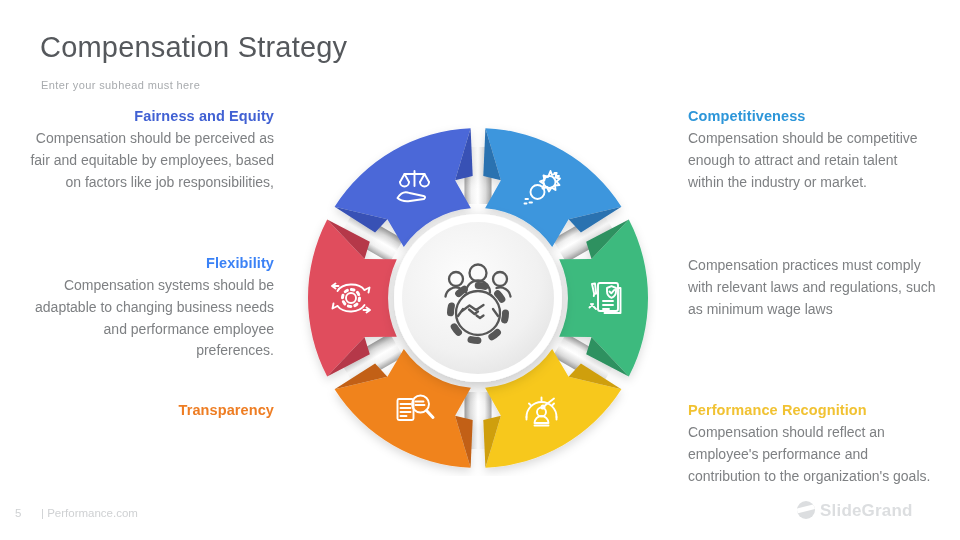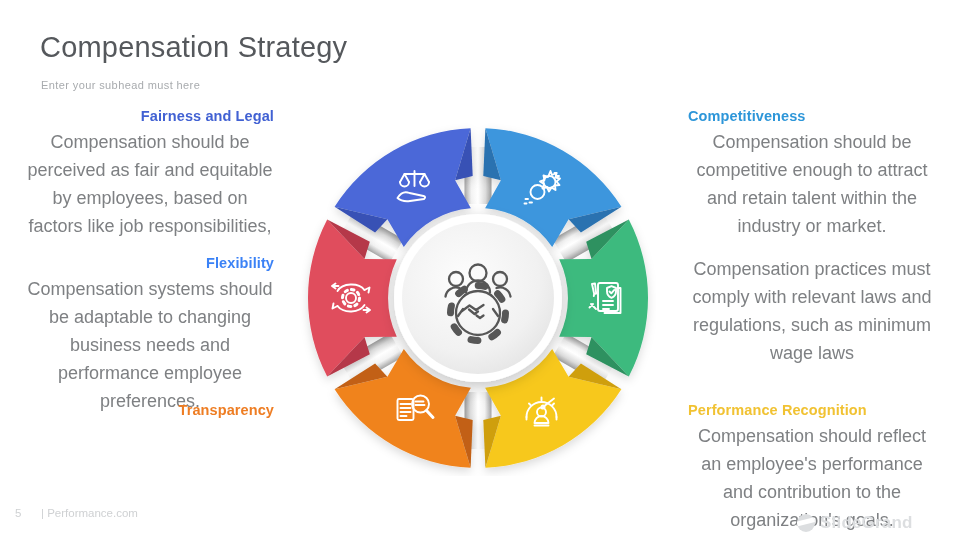--- a/index.html
+++ b/index.html
@@ -3,44 +3,44 @@
 <meta charset="utf-8">
 <style>
   html,body{margin:0;padding:0;background:#fff;}
   .slide{position:relative;width:960px;height:540px;background:#ffffff;overflow:hidden;
          font-family:"Liberation Sans",sans-serif;}
   .slide-title{position:absolute;left:40px;top:31px;font-size:29px;font-weight:400;
                color:#55585c;letter-spacing:.2px;}
   .subhead{position:absolute;left:41px;top:79px;font-size:11px;color:#a8abae;letter-spacing:.4px;}
   .block{position:absolute;width:248px;}
   .block h3{margin:0 0 4px 0;font-size:14.5px;font-weight:bold;letter-spacing:.1px;}
-  .block p{margin:0;font-size:18px;line-height:1.56;color:#7e8083;text-align:center;}
+  .block p{margin:0;font-size:14px;line-height:1.56;color:#7e8083;}
   .col-left{left:26px;text-align:right;}
   .col-right{left:688px;text-align:left;}
   .row1{top:108px}.row2{top:255px}.row3{top:402px}
   .diagram{position:absolute;left:300px;top:120px;width:356px;height:356px;}
   .page-number{position:absolute;left:15px;top:507px;font-size:11.5px;color:#cfd1d3;}
   .footer-site{position:absolute;left:41px;top:507px;font-size:11.5px;color:#cfd1d3;}
-  .brand{position:absolute;left:797px;top:513px;display:flex;align-items:center;gap:5px;}
+  .brand{position:absolute;left:797px;top:501px;display:flex;gap:5px;}
   .brand-icon{position:relative;width:18px;height:18px;border-radius:50%;
               background:#dcdee0;overflow:hidden;display:inline-block;}
   .brand-icon::after{content:"";position:absolute;left:-3px;top:5px;width:26px;height:5px;
               background:#ffffff;transform:rotate(-14deg);}
   .brand-name{font-size:17px;font-weight:bold;color:#dcdee0;letter-spacing:.2px;}
 </style>
 </head>
 <body>
 
 <div class="slide">
 
   <div class="slide-title">Compensation Strategy</div>
   <div class="subhead">Enter your subhead must here</div>
 
   <div class="block col-left row1">
-    <h3 style="color: rgb(65, 97, 211);">Fairness and Legal</h3>
+    <h3 style="color: rgb(65, 97, 211);">Fairness and Equity</h3>
     <p>Compensation should be perceived as fair and equitable by employees, based on factors like job responsibilities,</p>
   </div>
   <div class="block col-left row2">
     <h3 style="color: #3b82f6;">Flexibility</h3>
     <p>Compensation systems should be adaptable to changing business needs and performance employee preferences.</p>
   </div>
   <div class="block col-left row3">
     <h3 style="color: rgb(238, 125, 35);">Transparency</h3>
   </div>
 

